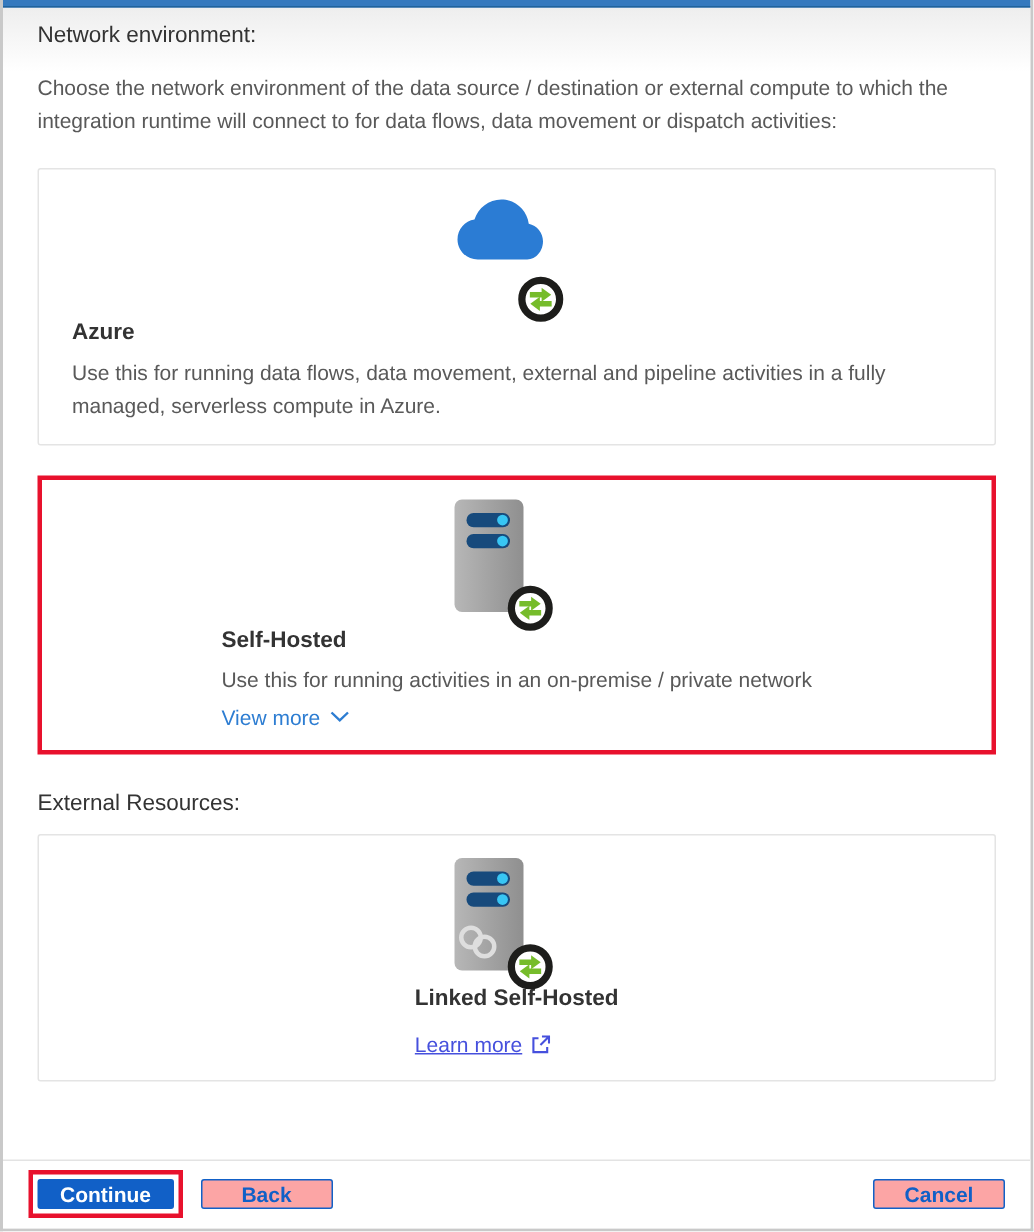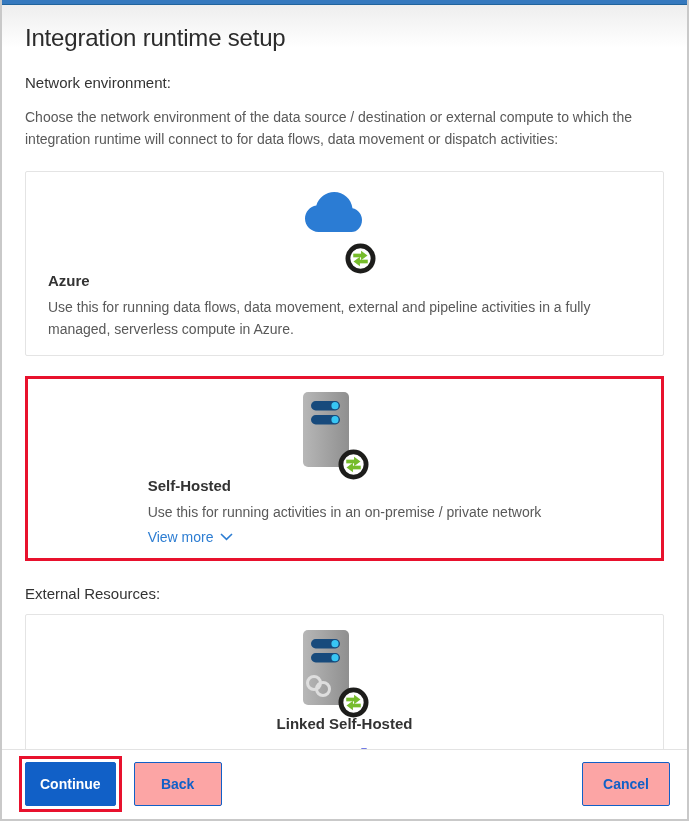--- a/index.html
+++ b/index.html
@@ -78,21 +78,21 @@
     background: #fff;
     padding: 6px 17px 7px;
     display: flex; align-items: center;
   }
   .annot {
     border: 3px solid var(--annotation-red, #e8112d);
     padding: 3px; margin-right: 12px;
   }
   .btn {
     font-family: inherit; font-size: 14px; font-weight: 700;
-    height: 44px; min-width: 88px; padding: 0 14px;
+    height: 20px; min-width: 88px; padding: 0 14px;
     border-radius: 2px; cursor: pointer;
   }
   .btn-primary {
     background: var(--accent-blue, #1160c7); color: #fff;
     border: 1px solid var(--accent-blue, #1160c7);
   }
   .btn-outline {
     background: #fca5a5; color: var(--accent-blue, #1160c7);
     border: 1px solid var(--accent-blue, #1160c7);
   }
@@ -117,21 +117,20 @@
       <stop offset="0" stop-color="#b7b7b7"></stop>
       <stop offset="1" stop-color="#8f8f8f"></stop>
     </linearGradient>
   </defs>
 </svg>
 
 <div class="dialog">
   <div class="top-accent"></div>
 
   <div class="content">
-    <h1 class="page-title">Integration runtime setup</h1>
 
     <h2 class="section-heading">Network environment:</h2>
     <p class="section-desc">Choose the network environment of the data source / destination or external compute to which the integration runtime will connect to for data flows, data movement or dispatch activities:</p>
 
     <div class="card">
       <div class="icon-wrap cloud-wrap">
         <svg class="cloud-svg" width="64" height="46" viewBox="0 0 64 46">
           <path fill="currentColor" d="M49.5 44H16.5C9.1 44 3 38 3 30.6c0-6.7 4.9-12.2 11.3-13.2C16.8 9.6 23.9 4 32.2 4c9.4 0 17.2 7.1 18.3 16.2 5.5 1.2 9.5 6 9.5 11.7 0 6.7-4.8 12.1-10.5 12.1z"></path>
         </svg>
         <svg class="badge" viewBox="0 0 32 32">

